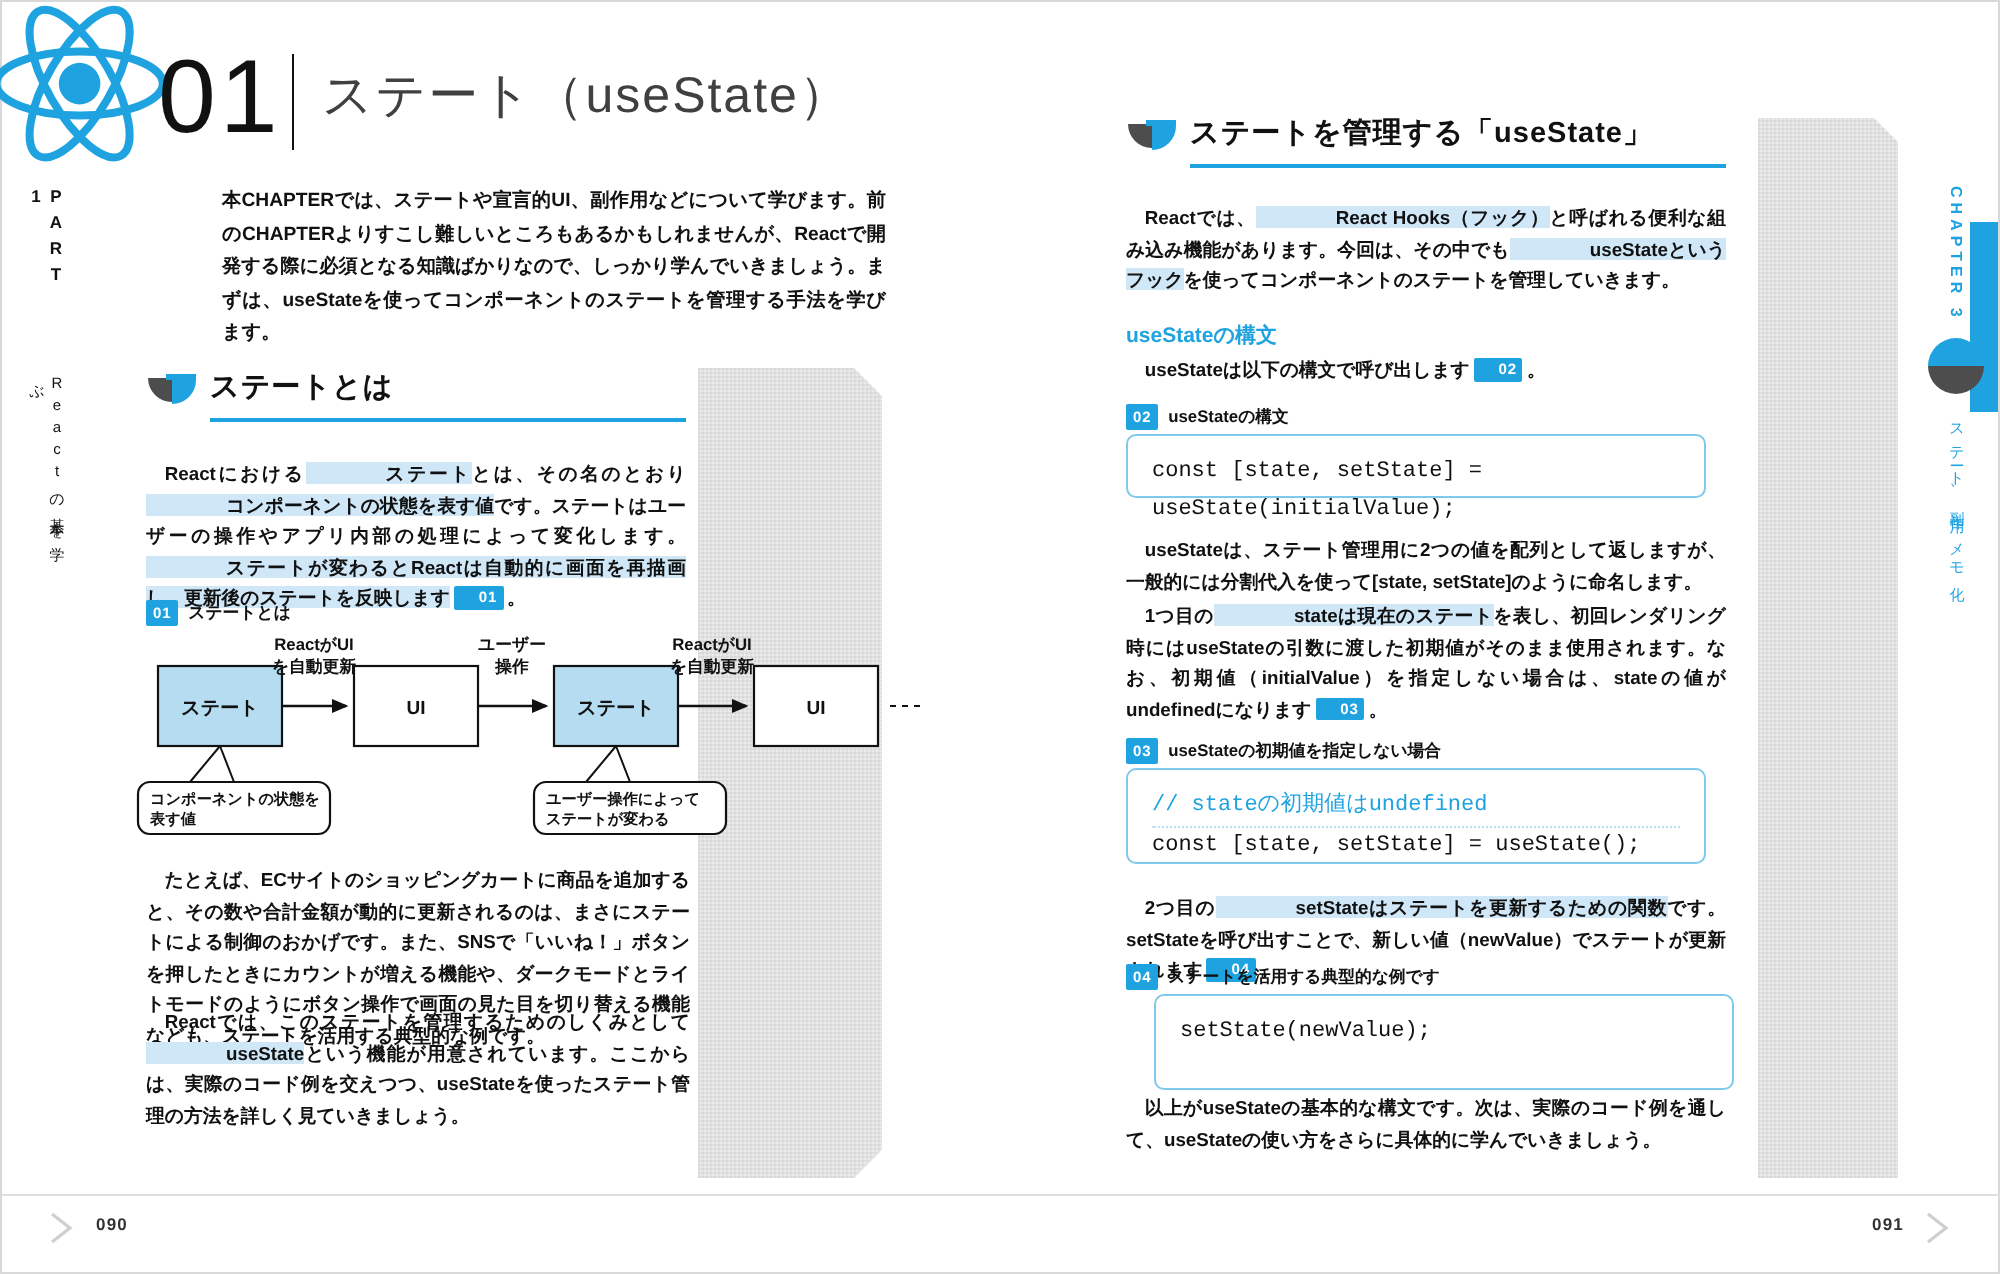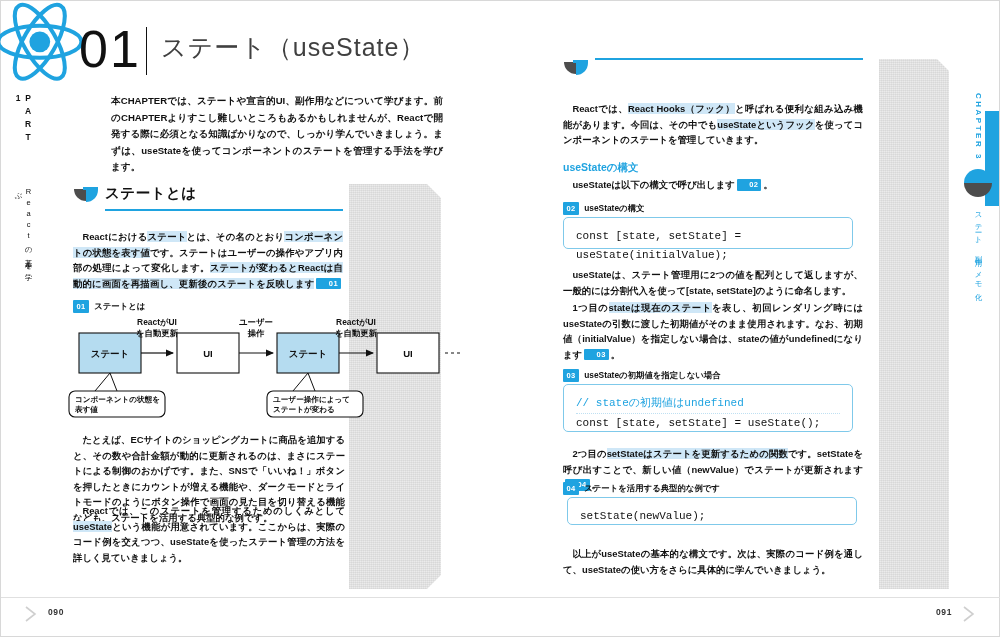--- a/index.html
+++ b/index.html
@@ -96,21 +96,21 @@
     font-size: 14.5px; font-weight: 700; color: #111; letter-spacing: .5px;
     padding-bottom: 5px;
   }
   .sec-rule { height: 1.6px; background: #1fa3e0; margin-top: 1px; }
 
   
   p.body {
     font-size: 9.4px; line-height: 1.66; color: #111; text-align: justify;
     text-indent: 1em; font-weight: 700;
   }
-  .hl { background: #cfe7f7; }
+  .hl { background: #cfe7f7; padding-left: 40px; }
 
   
   .chip {
     display: inline-block; background: #1fa3e0; color: #fff;
     font-size: 7.5px; font-weight: 700; line-height: 1;
     padding: 2px 3px 2px 3px; border-radius: 1px;
     vertical-align: 1px; margin: 0 2px; letter-spacing: .4px;
   }
 
   
@@ -283,20 +283,21 @@
   </div>
 
   <div class="col-right">
 
     <div class="sec" style="position:absolute; left:0px; top:56px; width:300px;">
       <svg class="sec-icon" viewBox="0 0 52 34">
         <path d="M2 4 A24 24 0 0 0 26 28 L26 4 Z" fill="#4d4d4d"></path>
         <rect x="20" y="0" width="30" height="6" fill="#1fa3e0"></rect>
         <path d="M26 6 L50 6 A24 24 0 0 1 26 30 Z" fill="#1fa3e0"></path>
       </svg>
+      <div class="sec-title">ステートを管理する「useState」</div>
       <div class="sec-rule"></div>
     </div>
 
     <p class="body" style="position:absolute; left:0px; top:100px; width:300px;">
       <span>Reactでは、</span><span class="hl">React Hooks（フック）</span><span>と呼ばれる便利な組み込み機能があります。今回は、その中でも</span><span class="hl">useStateというフック</span><span>を使ってコンポーネントのステートを管理していきます。</span>
     </p>
 
     <div class="subhead" style="position:absolute; left:0px; top:160px;">useStateの構文</div>
 
     <p class="body" style="position:absolute; left:0px; top:176px; width:300px;">
@@ -327,21 +328,21 @@
     </div>
 
     <p class="body" style="position:absolute; left:0px; top:445px; width:300px;">
       <span>2つ目の</span><span class="hl">setStateはステートを更新するための関数</span><span>です。setStateを呼び出すことで、新しい値（newValue）でステートが更新されます</span><span class="chip">04</span><span>。</span>
     </p>
 
     <div class="figcap" style="position:absolute; left:0px; top:481px;">
       <span class="num">04</span>
       <span class="txt">ステートを活用する典型的な例です</span>
     </div>
-    <div class="code" style="position:absolute; left:4px; top:496px; width:290px; height:28px;">
+    <div class="code" style="position:absolute; left:14px; top:496px; width:290px; height:48px;">
       <div class="line">setState(newValue);</div>
     </div>
 
     <p class="body" style="position:absolute; left:0px; top:545px; width:300px;">以上がuseStateの基本的な構文です。次は、実際のコード例を通して、useStateの使い方をさらに具体的に学んでいきましょう。</p>
   </div>
 
   <div class="foot-rule"></div>
   <svg class="arrow-l" viewBox="0 0 16 18">
     <path d="M3 2 L12 9 L3 16" fill="none" stroke="#cfcfcf" stroke-width="1.6"></path>
   </svg>

